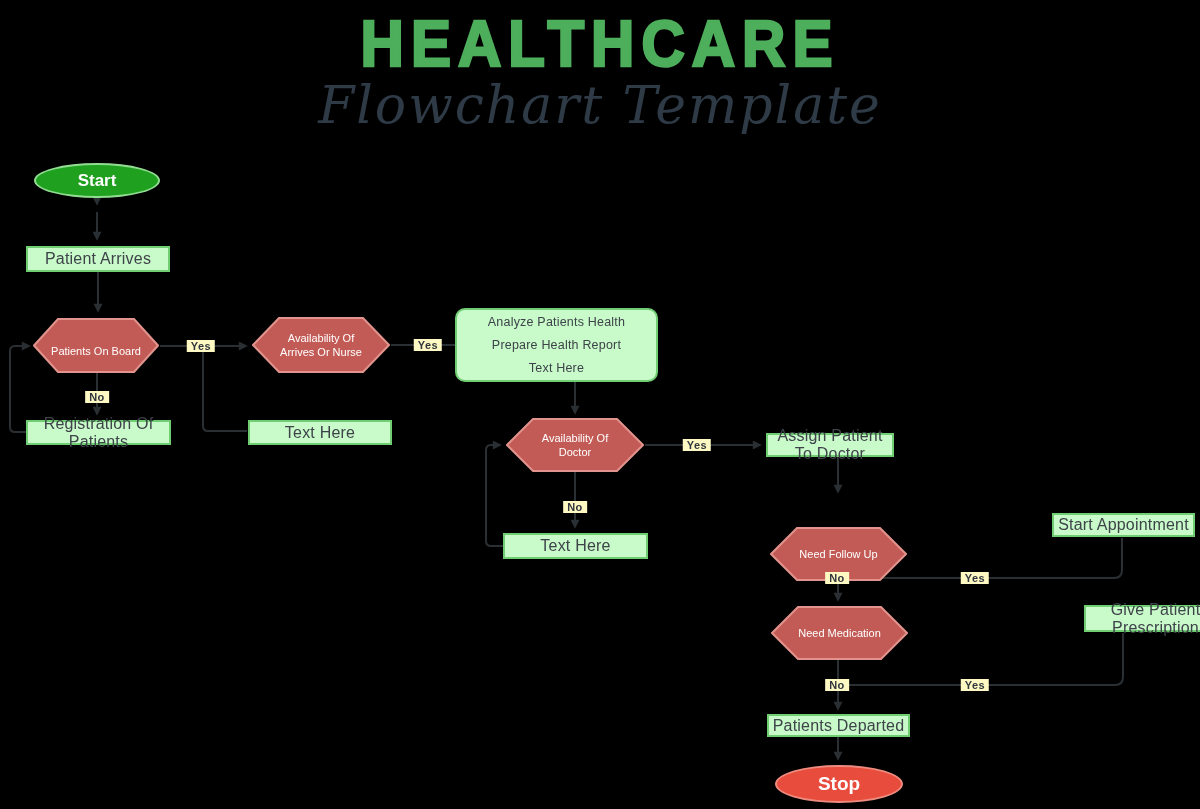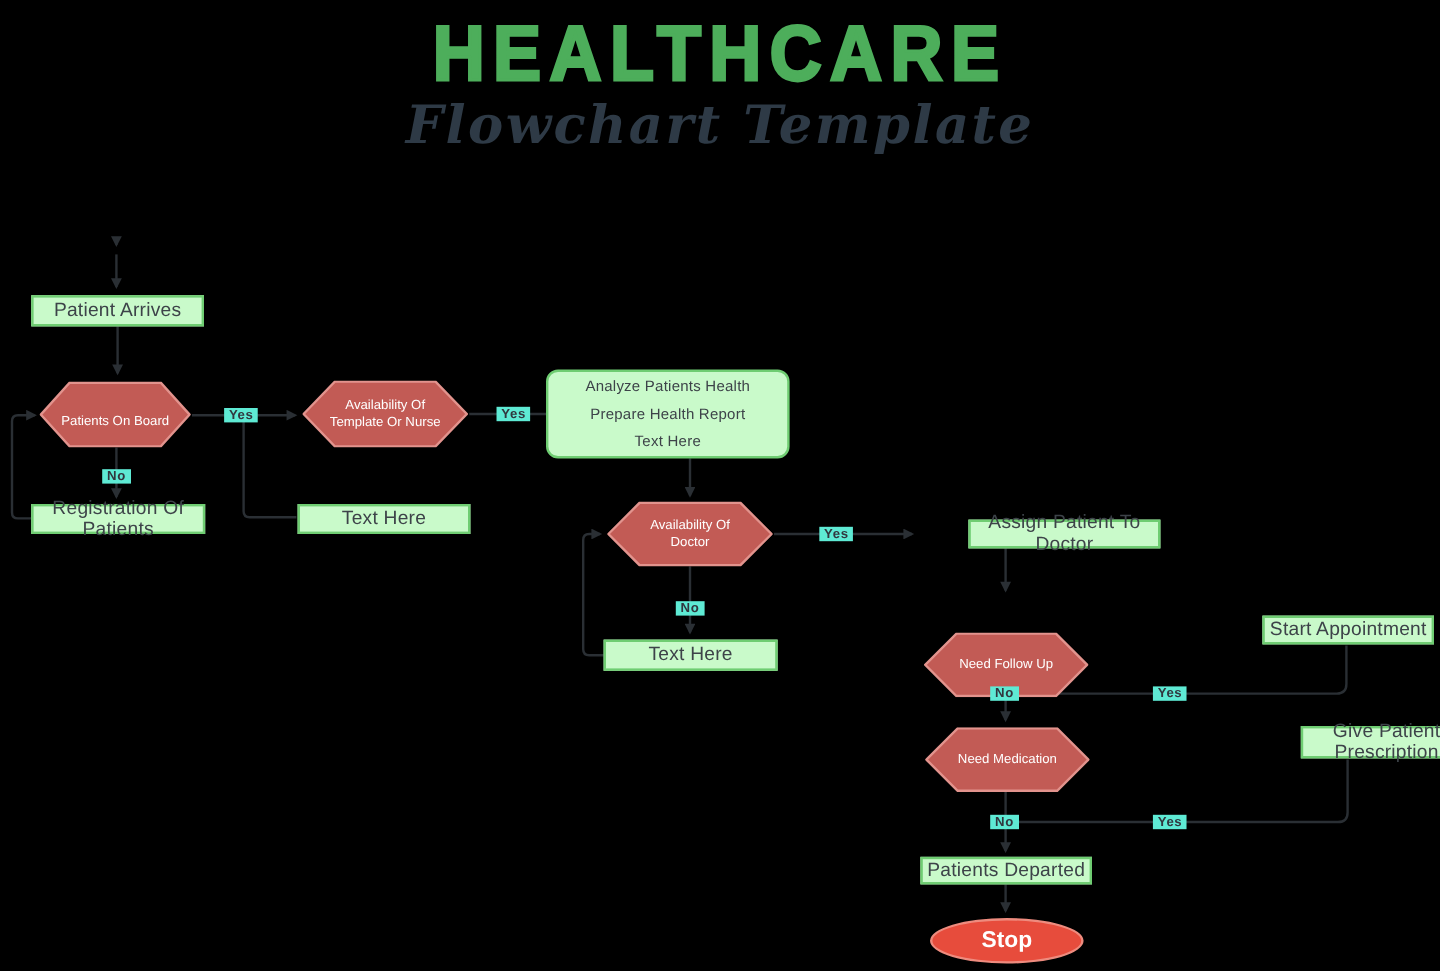--- a/index.html
+++ b/index.html
@@ -17,22 +17,22 @@
     margin-top:2px;
     font-size:60px;line-height:70px;font-weight:bold;
     letter-spacing:7px;
     color:var(--title-green);
     -webkit-text-stroke:2.5px var(--title-green);
     transform:scaleY(1.08);transform-origin:center top;
   }
   .subtitle{
     margin-top:6px;
     font-family:"DejaVu Serif", serif;
-    font-style:italic;font-weight:bold;
-    font-size:44px;line-height:44px;
+    font-style:italic;font-weight:normal;
+    font-size:52px;line-height:44px;
     letter-spacing:2px;
     color:var(--subtitle-ink);
   }
 
   
   svg.wires{position:absolute;left:0;top:0;pointer-events:none;}
   .edge{fill:none;stroke:var(--connector);stroke-width:2;}
   .arrowhead{fill:var(--connector);}
 
   
@@ -49,21 +49,21 @@
   .ellipse.stop{background:var(--stop-fill);border:2px solid var(--stop-border);font-size:19px;}
   .hex{color:var(--decision-text);font-size:11px;line-height:14px;}
   .hex svg{position:absolute;left:0;top:0;}
   .hex .hex-label{position:relative;z-index:1;}
   .hex polygon{fill:var(--decision-fill);stroke:var(--decision-border);stroke-width:2;}
   .multiline span{display:block;}
 
   
   .edge-label{
     position:absolute;transform:translate(-50%,-50%);
-    background:#5eead4;padding:0 4px;
+    background:#fef9c3;padding:0 4px;
     font-size:11px;font-weight:bold;letter-spacing:.5px;
     color:var(--edge-label);
   }
 </style>
 </head>
 <body>
 
 <div id="canvas">
 
   <div class="header">
@@ -90,20 +90,23 @@
     <path class="edge" d="M575,472 L575,527" marker-end="url(#arrow)"></path>
     <path class="edge" d="M503,546 L491,546 Q486,546 486,541 L486,450 Q486,445 491,445 L500,445" marker-end="url(#arrow)"></path>
     <path class="edge" d="M838,457 L838,492" marker-end="url(#arrow)"></path>
     <path class="edge" d="M838,551 L838,600" marker-end="url(#arrow)"></path>
     <path class="edge" d="M838,578 L1114,578 Q1122,578 1122,570 L1122,538"></path>
     <path class="edge" d="M838,660 L838,709" marker-end="url(#arrow)"></path>
     <path class="edge" d="M838,685 L1115,685 Q1123,685 1123,677 L1123,633"></path>
     <path class="edge" d="M838,737 L838,759" marker-end="url(#arrow)"></path>
   </svg>
 
+  <div class="node ellipse start" style="left:34px;top:163px;width:126px;height:35px;">
+    <span>Start</span>
+  </div>
 
   <div class="node proc" style="left:26px;top:246px;width:144px;height:26px;">
     <span>Patient Arrives</span>
   </div>
 
   <div class="node hex" style="left:33px;top:318px;width:126px;height:66px;">
     <svg width="126" height="55" viewBox="0 0 126 55">
       <polygon points="1,27.5 25,1 101,1 125,27.5 101,54 25,54"></polygon>
     </svg>
     <span class="hex-label">Patients On Board</span>
@@ -112,21 +115,21 @@
   <div class="node proc" style="left:26px;top:420px;width:145px;height:25px;">
     <span>Registration Of Patients</span>
   </div>
 
   <div class="node hex" style="left:252px;top:317px;width:138px;height:56px;">
     <svg width="138" height="56" viewBox="0 0 138 56">
       <polygon points="1,28 27,1 111,1 137,28 111,55 27,55"></polygon>
     </svg>
     <span class="hex-label multiline">
       <span>Availability Of</span>
-      <span>Template Or Nurse</span>
+      <span>Arrives Or Nurse</span>
     </span>
   </div>
 
   <div class="node proc" style="left:248px;top:420px;width:144px;height:25px;">
     <span>Text Here</span>
   </div>
 
   <div class="node proc rounded multiline" style="left:455px;top:308px;width:203px;height:74px;">
     <span>
       <span>Analyze Patients Health</span>
@@ -142,21 +145,21 @@
     <span class="hex-label multiline">
       <span>Availability Of</span>
       <span>Doctor</span>
     </span>
   </div>
 
   <div class="node proc" style="left:503px;top:533px;width:145px;height:26px;">
     <span>Text Here</span>
   </div>
 
-  <div class="node proc" style="left:807px;top:433px;width:160px;height:24px;">
+  <div class="node proc" style="left:766px;top:433px;width:128px;height:24px;">
     <span>Assign Patient To Doctor</span>
   </div>
 
   <div class="node hex" style="left:770px;top:497px;width:137px;height:54px;margin-top:30px;">
     <svg width="137" height="54" viewBox="0 0 137 54">
       <polygon points="1,27 27,1 110,1 136,27 110,53 27,53"></polygon>
     </svg>
     <span class="hex-label">Need Follow Up</span>
   </div>
 

